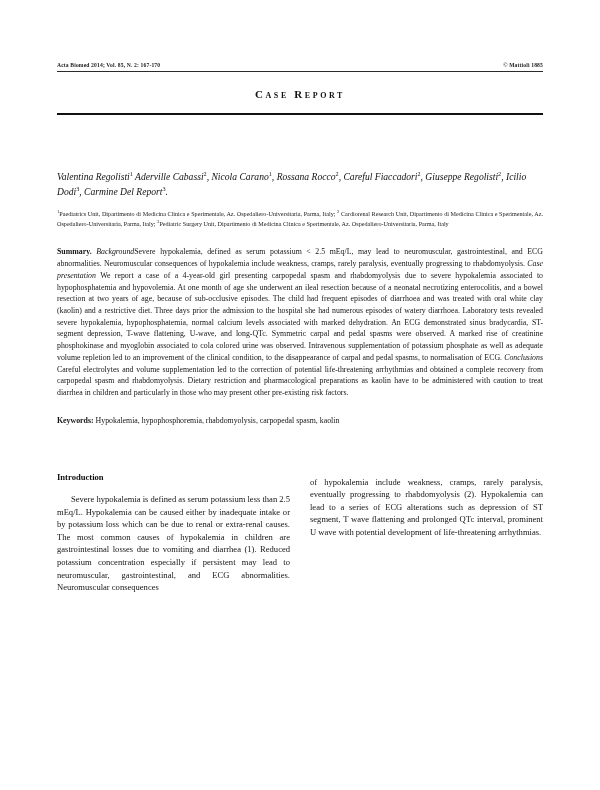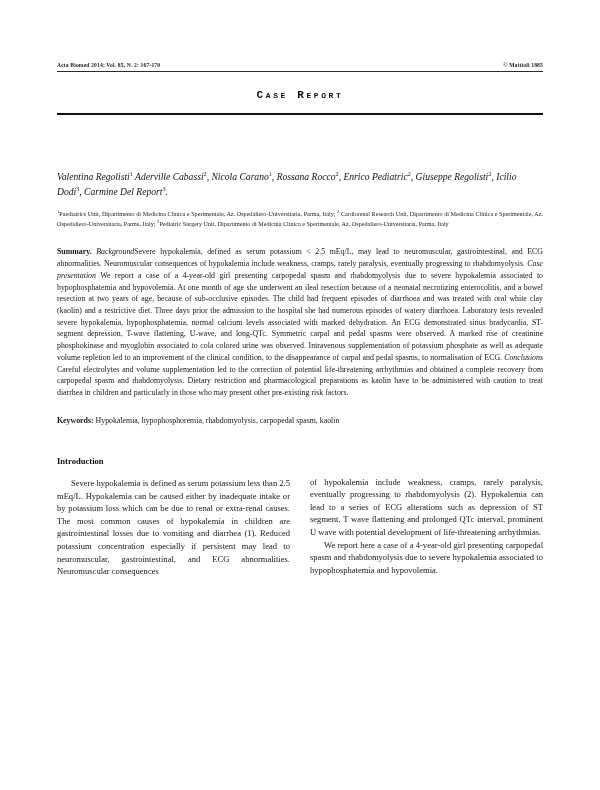--- a/index.html
+++ b/index.html
@@ -54,21 +54,21 @@
   .banner {
     text-align: center;
     padding: 12px 0 11px 0;
   }
   .banner-title {
     font-size: 11px;
     font-weight: bold;
     letter-spacing: 2.6px;
     font-variant: small-caps;
     color: #121212;
-    font-family: Liberation Mono, monospace;
+    font-family: Liberation Serif, serif;
   }
 
   
   .title-block {
     margin-top: 54px;
   }
   .paper-title {
     font-size: 15.2px;
     font-weight: bold;
     line-height: 1.34;
@@ -129,21 +129,21 @@
     gap: 20px;
   }
   .col {
     width: 233px;
     flex: 0 0 233px;
   }
   .section-head {
     font-size: 8.6px;
     font-weight: bold;
     color: #101010;
-    margin: 0 0 11px 0;
+    margin: 16px 0 11px 0;
   }
   .col p {
     margin: 0;
     font-size: 8.55px;
     line-height: 1.475;
     text-align: justify;
     color: #141414;
     hyphens: auto;
   }
   .col p.indent { text-indent: 14px; }
@@ -163,21 +163,21 @@
 
   <div class="banner">
     <span class="banner-title">Case Report</span>
   </div>
   <hr class="rule-thick">
 
   <div class="title-block">
 
     <div class="authors">
       <span>
-        <i>Valentina Regolisti</i><sup>1</sup><i> Aderville Cabassi</i><sup>2</sup><i>, Nicola Carano</i><sup>1</sup><i>, Rossana Rocco</i><sup>2</sup><i>, Enrico Pediatric</i><sup>2</sup><i>, Giuseppe Regolisti</i><sup>2</sup><i>, Icilio Dodi</i><sup>3</sup><i>, Carmine Del Report</i><sup>3</sup><i>.</i>
+        <i>Valentina Regolisti</i><sup>1</sup><i> Aderville Cabassi</i><sup>2</sup><i>, Nicola Carano</i><sup>1</sup><i>, Rossana Rocco</i><sup>2</sup><i>, Careful Fiaccadori</i><sup>2</sup><i>, Giuseppe Regolisti</i><sup>2</sup><i>, Icilio Dodi</i><sup>3</sup><i>, Carmine Del Report</i><sup>3</sup><i>.</i>
       </span>
     </div>
 
     <div class="affiliations">
       <sup>1</sup>Paediatrics Unit, Dipartimento di Medicina Clinica e Sperimentale, Az. Ospedaliero-Universitaria, Parma, Italy; <sup>2</sup> Cardiorenal Research Unit, Dipartimento di Medicina Clinica e Sperimentale, Az. Ospedaliero-Universitaria, Parma, Italy; <sup>3</sup>Pediatric Surgery Unit, Dipartimento di Medicina Clinica e Sperimentale, Az. Ospedaliero-Universitaria, Parma, Italy
     </div>
   </div>
 
   <div class="summary">
     <b>Summary.</b>
@@ -192,17 +192,16 @@
   </div>
 
   <div class="body-area">
     <div class="col">
       <h2 class="section-head">Introduction</h2>
       <p class="indent">Severe hypokalemia is defined as serum potassium less than 2.5 mEq/L. Hypokalemia can be caused either by inadequate intake or by potassium loss which can be due to renal or extra-renal causes. The most common causes of hypokalemia in children are gastrointestinal losses due to vomiting and diarrhea (1). Reduced potassium concentration especially if persistent may lead to neuromuscular, gastrointestinal, and ECG abnormalities. Neuromuscular consequences</p>
     </div>
     <div class="col">
       <div class="spacer-head"></div>
       <p>of hypokalemia include weakness, cramps, rarely paralysis, eventually progressing to rhabdomyolysis (2). Hypokalemia can lead to a series of ECG alterations such as depression of ST segment, T wave flattening and prolonged QTc interval, prominent U wave with potential development of life-threatening arrhythmias.</p>
-      <p class="indent">We report here a case of a 4-year-old girl presenting carpopedal spasm and rhabdomyolysis due to severe hypokalemia associated to hypophosphatemia and hypovolemia.</p>
     </div>
   </div>
 
 </div>
 
 </body></html>

